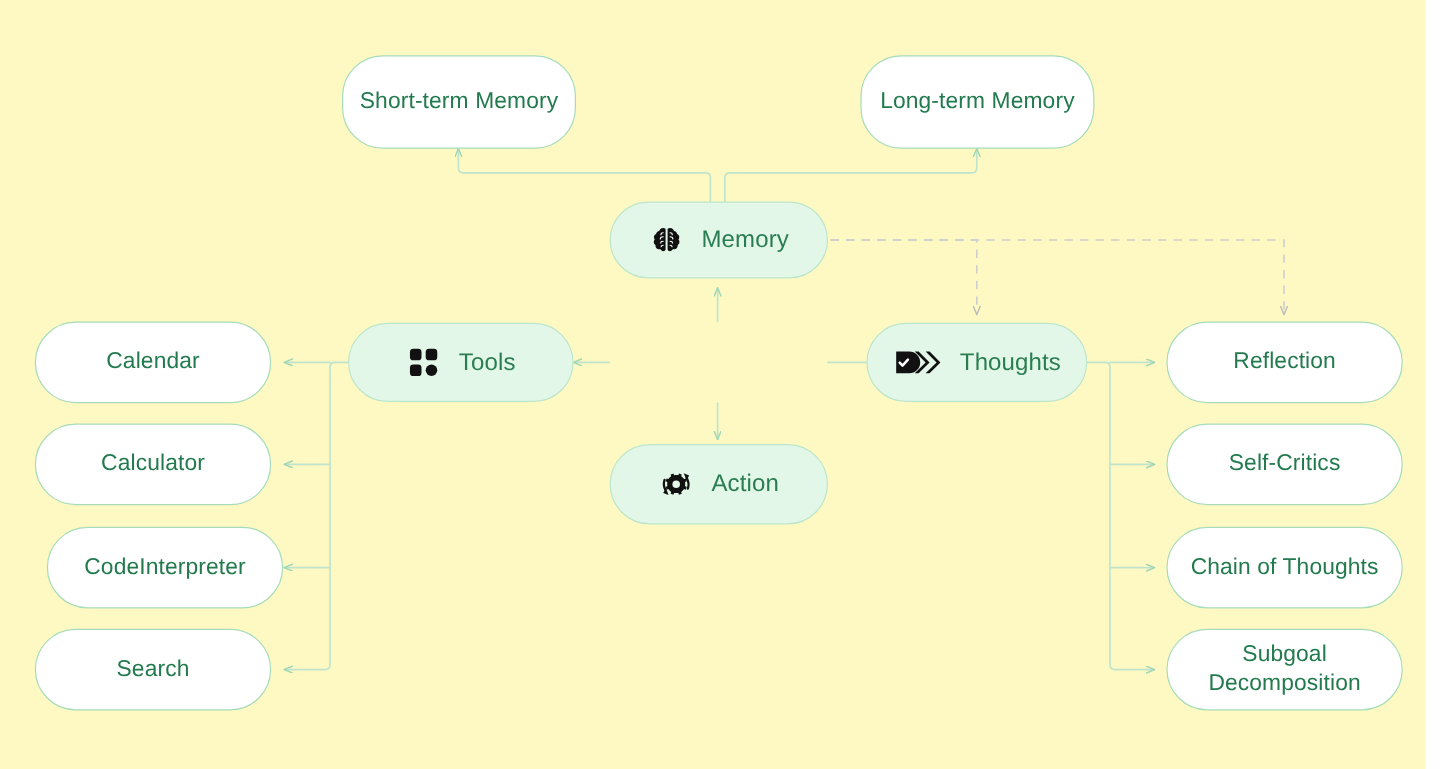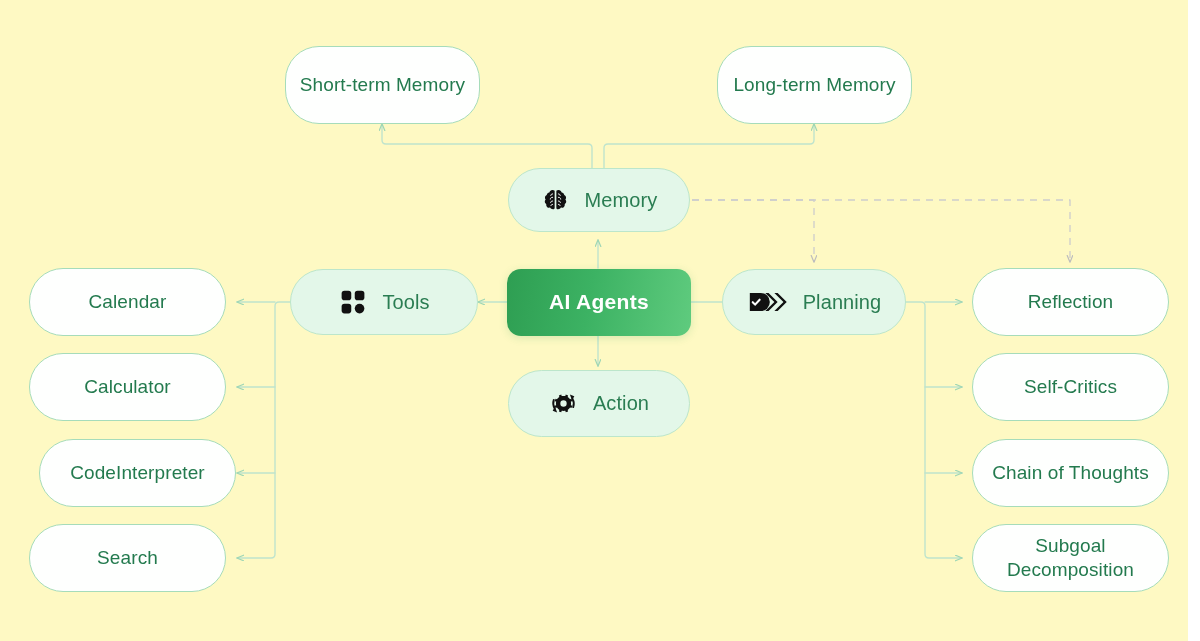--- a/index.html
+++ b/index.html
@@ -147,23 +147,20 @@
         <path fill="#111111" d="M17 4.4c1.5-1.3 3.9-1.2 5.3.3.5.5.8 1.1 1 1.8 1.6.2 2.9 1.5 3.1 3.1 1.2.5 2.1 1.7 2.1 3.1 0 .8-.3 1.6-.8 2.2.6.6 1 1.5 1 2.4 0 1.3-.7 2.4-1.8 3 .1.3.1.6.1.9 0 1.9-1.5 3.4-3.4 3.4-.4 0-.8-.1-1.2-.2-.6 1.2-1.9 2-3.3 2-1.3 0-2.1-.6-2.1-1.8V4.4z"></path>
         <g fill="none" stroke="#ffffff" stroke-width="1.1" stroke-linecap="round">
           <path d="M12.6 8.2c-1.4 0-2.2.8-2.2 1.9M12.6 12.2c-1.9 0-2.8 1-2.8 2.2M12.6 16.6c-1.5 0-2.4.7-2.4 1.8M12.6 20.6c-1.2 0-2 .6-2 1.5"></path>
           <path d="M19.4 8.2c1.4 0 2.2.8 2.2 1.9M19.4 12.2c1.9 0 2.8 1 2.8 2.2M19.4 16.6c1.5 0 2.4.7 2.4 1.8M19.4 20.6c1.2 0 2 .6 2 1.5"></path>
         </g>
       </svg>
     </span>
     <span class="lbl">Memory</span>
   </div>
 
-  <div class="node root" style="left:507px; top:269px; width:184px; height:67px;">
-    <span class="lbl">AI Agents</span>
-  </div>
 
   <div class="node branch" style="left:290px; top:269px; width:188px; height:66px;justify-content:center;">
     <span class="icon">
       <svg viewBox="0 0 32 32" width="28" height="28" aria-hidden="true">
         <rect x="3" y="3" width="11" height="11" rx="3.2" fill="#111111"></rect>
         <rect x="18" y="3" width="11" height="11" rx="3.2" fill="#111111"></rect>
         <rect x="3" y="18" width="11" height="11" rx="3.2" fill="#111111"></rect>
         <circle cx="23.5" cy="23.5" r="5.5" fill="#111111"></circle>
       </svg>
     </span>
@@ -172,21 +169,21 @@
 
   <div class="node branch" style="left:722px; top:269px; width:184px; height:66px;">
     <span class="icon" style="width:42px;flex:0 0 42px;">
       <svg viewBox="0 0 44 24" width="40" height="22" aria-hidden="true">
         <path d="M2 2 h12 a9 9 0 0 1 0 20 H2 z" fill="#111111"></path>
         <path d="M5.2 12.2 l2.6 2.7 l5.0 -5.4" fill="none" stroke="#ffffff" stroke-width="2.3" stroke-linecap="round" stroke-linejoin="round"></path>
         <path d="M19 2 L29 12 L19 22 L22.6 22 L32.6 12 L22.6 2 Z" fill="#111111"></path>
         <path d="M29 2 L39 12 L29 22 L32.6 22 L42.6 12 L32.6 2 Z" fill="#111111"></path>
       </svg>
     </span>
-    <span class="lbl">Planning</span>
+    <span class="lbl">Thoughts</span>
   </div>
 
   <div class="node branch" style="left:508px; top:370px; width:182px; height:67px;">
     <span class="icon">
       <svg viewBox="0 0 32 32" width="29" height="29" aria-hidden="true">
         <path fill="#111111" d="M16 7.6c-.7 0-1.4.1-2 .2l-.5-1.6-2.6.9.5 1.6c-1.1.6-2 1.5-2.6 2.6l-1.6-.5-.9 2.6 1.6.5c-.1.6-.2 1.3-.2 2s.1 1.4.2 2l-1.6.5.9 2.6 1.6-.5c.6 1.1 1.5 2 2.6 2.6l-.5 1.6 2.6.9.5-1.6c.6.1 1.3.2 2 .2s1.4-.1 2-.2l.5 1.6 2.6-.9-.5-1.6c1.1-.6 2-1.5 2.6-2.6l1.6.5.9-2.6-1.6-.5c.1-.6.2-1.3.2-2s-.1-1.4-.2-2l1.6-.5-.9-2.6-1.6.5c-.6-1.1-1.5-2-2.6-2.6l.5-1.6-2.6-.9-.5 1.6c-.6-.1-1.3-.2-2-.2zm0 4.9a3.5 3.5 0 1 1 0 7 3.5 3.5 0 0 1 0-7z"></path>
         <path fill="none" stroke="#111111" stroke-width="2.1" stroke-linecap="round" d="M25.8 10.6a11.4 11.4 0 0 1 .9 9.4M6.2 21.4a11.4 11.4 0 0 1-.9-9.4"></path>
         <path fill="#111111" d="M23.0 6.0 l4.9 2.0 l-2.4 4.6 z"></path>
         <path fill="#111111" d="M9.0 26.0 l-4.9 -2.0 l2.4 -4.6 z"></path>
       </svg>

